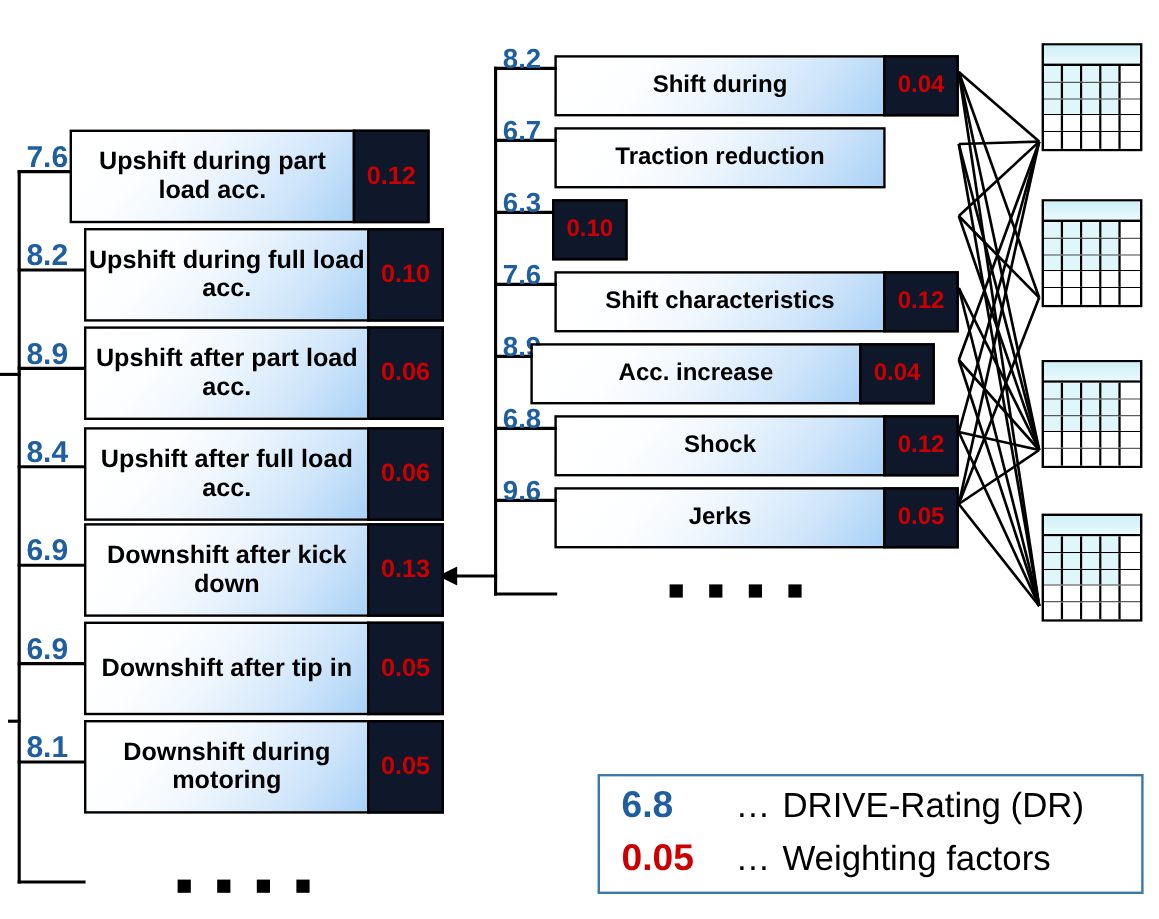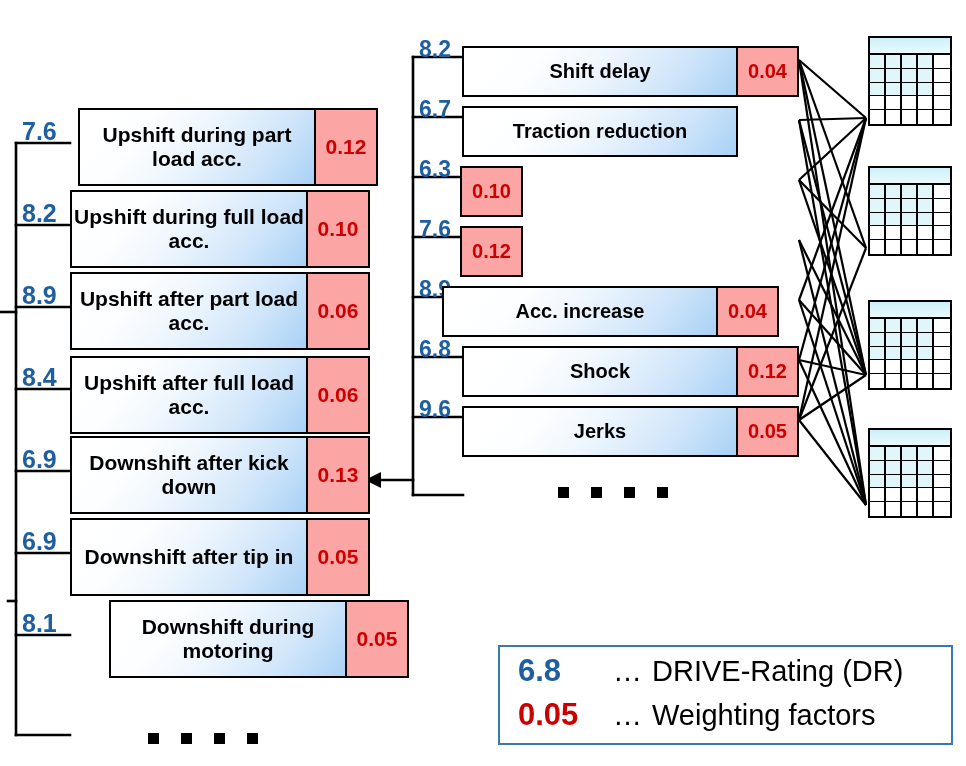--- a/index.html
+++ b/index.html
@@ -56,21 +56,21 @@
   }
   .crit-weight {
     border: 2px solid #000000;
     border-left: 2px solid #000000;
     box-sizing: border-box;
     display: flex;
     align-items: center;
     justify-content: center;
     color: #cc0000;
     font-weight: bold;
-    background: #fca5a5;
+    background: #0f172a;
     margin-left: -2px;
   }
   .crit-dr {
     position: absolute;
     color: #1f5fa0;
     font-weight: bold;
     text-align: left;
     white-space: nowrap;
   }
 
@@ -227,21 +227,21 @@
       <path d="M799 240 L866 505"></path>
       <path d="M799 300 L866 505"></path>
       <path d="M799 360 L866 505"></path>
       <path d="M799 420 L866 505"></path>
     </g>
   </svg>
 
   <div class="col-left">
 
     <div class="crit-dr" style="left:22px; top:117px;">7.6</div>
-    <div class="crit-row" style="left:78px; top:108px;">
+    <div class="crit-row" style="left:58px; top:108px;">
       <div class="crit-label">Upshift during part load acc.</div>
       <div class="crit-weight">0.12</div>
     </div>
 
     <div class="crit-dr" style="left:22px; top:199px;">8.2</div>
     <div class="crit-row" style="left:70px; top:190px;">
       <div class="crit-label">Upshift during full load acc.</div>
       <div class="crit-weight">0.10</div>
     </div>
 
@@ -263,53 +263,54 @@
       <div class="crit-weight">0.13</div>
     </div>
 
     <div class="crit-dr" style="left:22px; top:527px;">6.9</div>
     <div class="crit-row" style="left:70px; top:518px;">
       <div class="crit-label">Downshift after tip in</div>
       <div class="crit-weight">0.05</div>
     </div>
 
     <div class="crit-dr" style="left:22px; top:609px;">8.1</div>
-    <div class="crit-row" style="left:70px; top:600px;margin-left:39px;">
+    <div class="crit-row" style="left:70px; top:600px;">
       <div class="crit-label">Downshift during motoring</div>
       <div class="crit-weight">0.05</div>
     </div>
 
     <div class="dots" style="left:148px; top:733px;">
       <span></span>
       <span></span>
       <span></span>
       <span></span>
     </div>
   </div>
 
   <div class="col-right">
 
     <div class="crit-dr" style="left:419px; top:36px;">8.2</div>
     <div class="crit-row" style="left:462px; top:46px;">
-      <div class="crit-label">Shift delay</div>
+      <div class="crit-label">Shift during</div>
       <div class="crit-weight">0.04</div>
     </div>
 
     <div class="crit-dr" style="left:419px; top:96px;">6.7</div>
     <div class="crit-row" style="left:462px; top:106px;gap:48px;">
       <div class="crit-label">Traction reduction</div>
     </div>
 
     <div class="crit-dr" style="left:419px; top:156px;">6.3</div>
     <div class="crit-row" style="left:462px; top:166px;">
       <div class="crit-weight">0.10</div>
     </div>
 
     <div class="crit-dr" style="left:419px; top:216px;">7.6</div>
     <div class="crit-row" style="left:462px; top:226px;">
+      <div class="crit-label">Shift characteristics</div>
       <div class="crit-weight">0.12</div>
     </div>
 
     <div class="crit-dr" style="left:419px; top:276px;">8.9</div>
     <div class="crit-row" style="left:442px; top:286px;">
       <div class="crit-label">Acc. increase</div>
       <div class="crit-weight">0.04</div>
     </div>
 
     <div class="crit-dr" style="left:419px; top:336px;">6.8</div>

